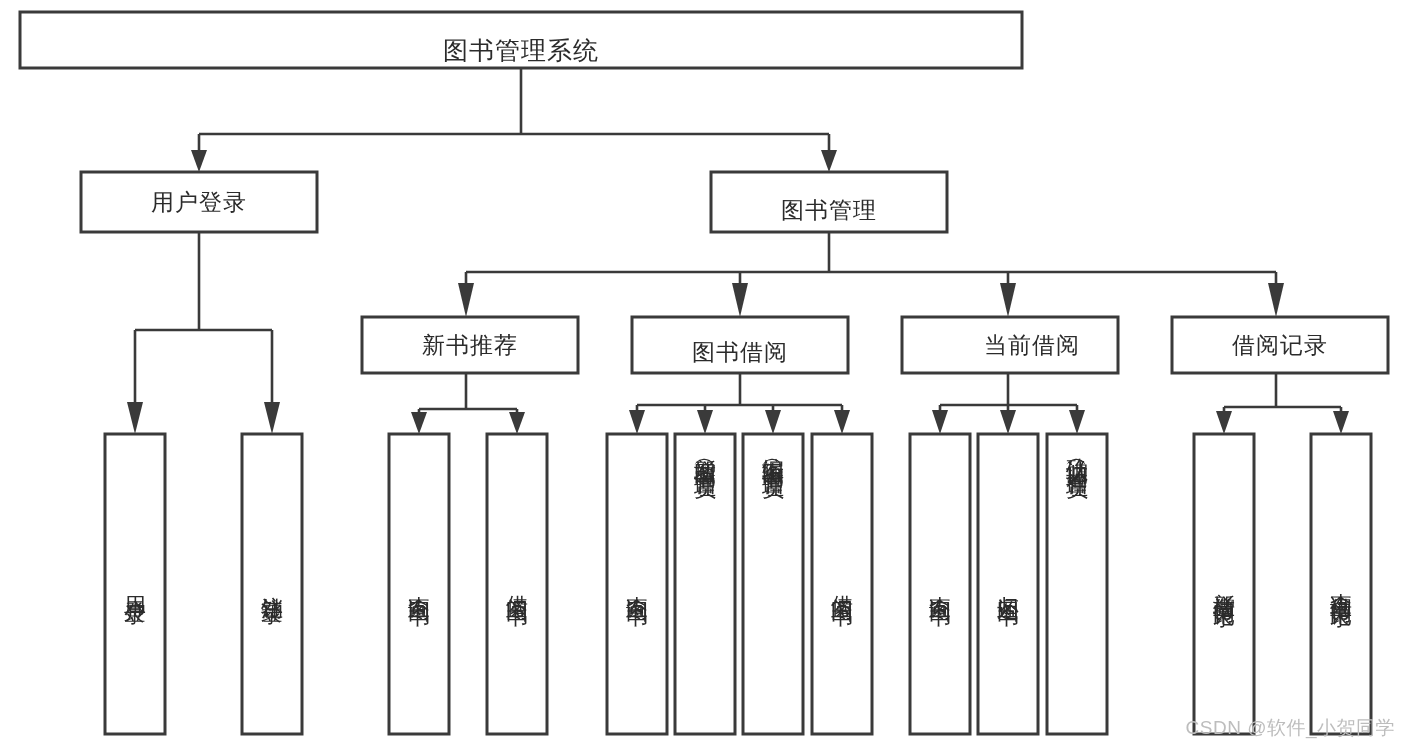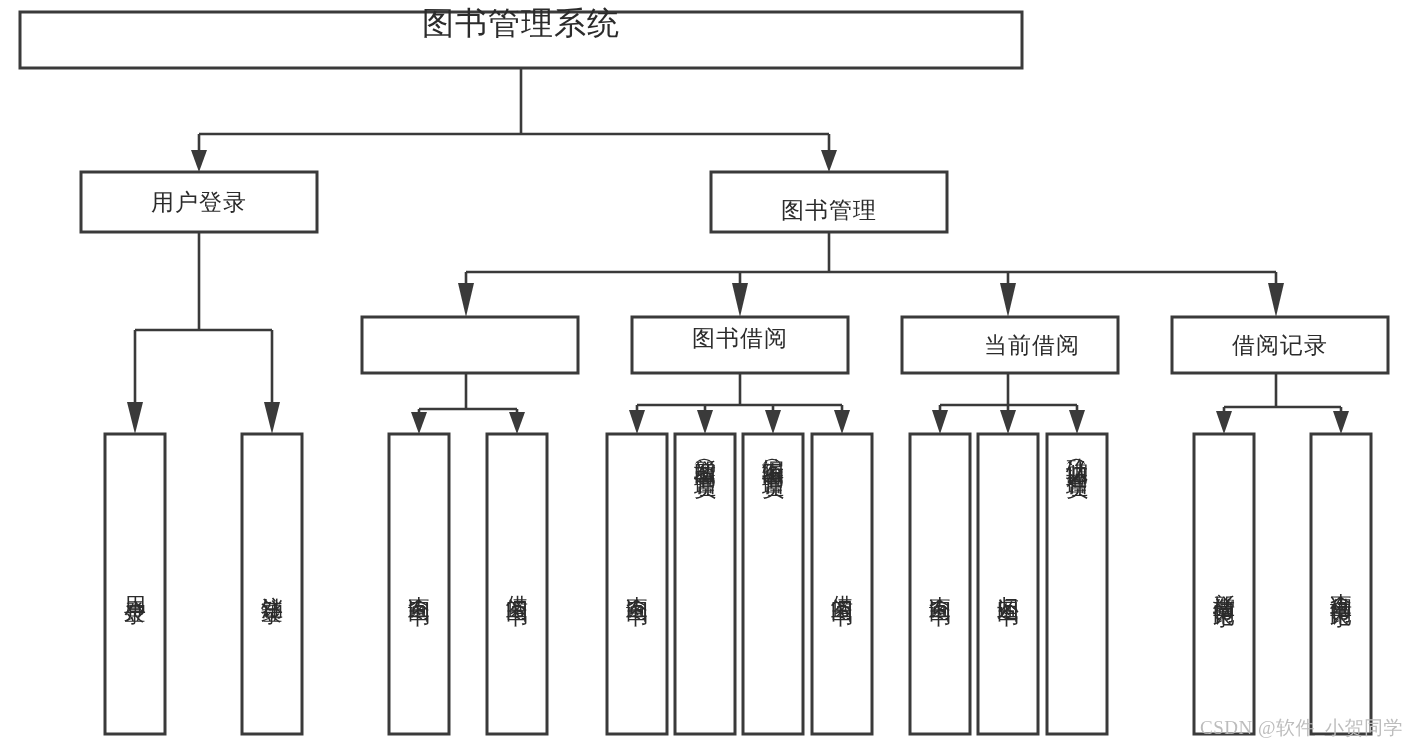--- a/index.html
+++ b/index.html
@@ -69,25 +69,25 @@
     line-height: 1.18;
     font-family: "DejaVu Sans", "Liberation Sans", sans-serif;
     writing-mode: vertical-rl;
     text-orientation: upright;
     letter-spacing: 3px;
     text-align: center;
     pointer-events: none;
   }
   .watermark {
     position: absolute;
-    right: 2px;
+    right: 10px;
     bottom: 6px;
     font-size: 19px;
     color: #bdbdbd;
-    font-family: Liberation Serif, serif;
+    font-family: Liberation Sans, sans-serif;
     letter-spacing: 0.5px;
     white-space: nowrap;
   }
 </style>
 </head>
 <body>
 
 <div id="diagram-root">
 
   <svg id="tree-svg" viewBox="0 0 1405 747">
@@ -191,26 +191,27 @@
     <rect class="leaf-rect" x="812" y="434" width="60" height="300"></rect>
 
     <rect class="leaf-rect" x="910" y="434" width="60" height="300"></rect>
     <rect class="leaf-rect" x="978" y="434" width="60" height="300"></rect>
     <rect class="leaf-rect" x="1047" y="434" width="60" height="300"></rect>
 
     <rect class="leaf-rect" x="1194" y="434" width="60" height="300"></rect>
     <rect class="leaf-rect" x="1311" y="434" width="60" height="300"></rect>
   </svg>
 
-  <div class="node-label" style="left:20px; top:2px; width:1002px; height:44px; font-size:32px;">图书管理系统</div>
+  <div class="node-label" style="left:20px; top:28px; width:1002px; height:44px; font-size:25px;">图书管理系统</div>
 
   <div class="node-label" style="left:81px; top:172px; width:236px; height:60px;">用户登录</div>
   <div class="node-label" style="left:711px; top:172px; width:236px; height:76px;">图书管理</div>
 
-  <div class="node-label" style="left:632px; top:310px; width:216px; height:56px;">图书借阅</div>
+  <div class="node-label" style="left:362px; top:317px; width:216px; height:56px;">新书推荐</div>
+  <div class="node-label" style="left:632px; top:324px; width:216px; height:56px;">图书借阅</div>
   <div class="node-label" style="left:924px; top:317px; width:216px; height:56px;">当前借阅</div>
   <div class="node-label" style="left:1172px; top:317px; width:216px; height:56px;text-align:right;">借阅记录</div>
 
   <div class="leaf-label" style="left:105px; top:434px; width:60px; height:300px;">用户登录</div>
   <div class="leaf-label" style="left:242px; top:434px; width:60px; height:300px;">注销登录</div>
 
   <div class="leaf-label" style="left:389px; top:434px; width:60px; height:300px;">查询图书</div>
   <div class="leaf-label" style="left:487px; top:434px; width:60px; height:300px;">借阅图书</div>
 
   <div class="leaf-label" style="left:607px; top:434px; width:60px; height:300px;">查询图书</div>

